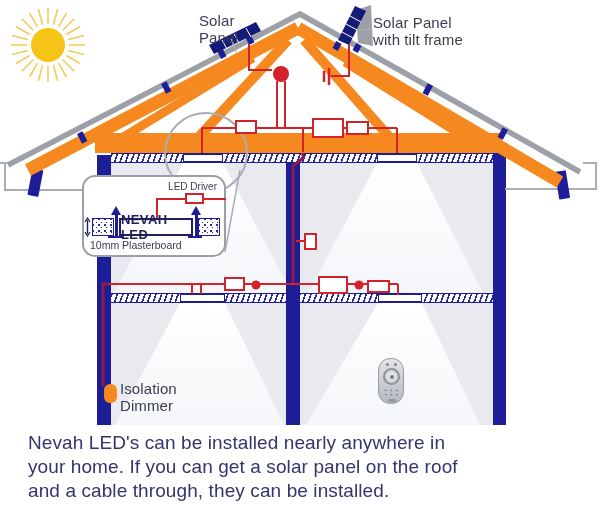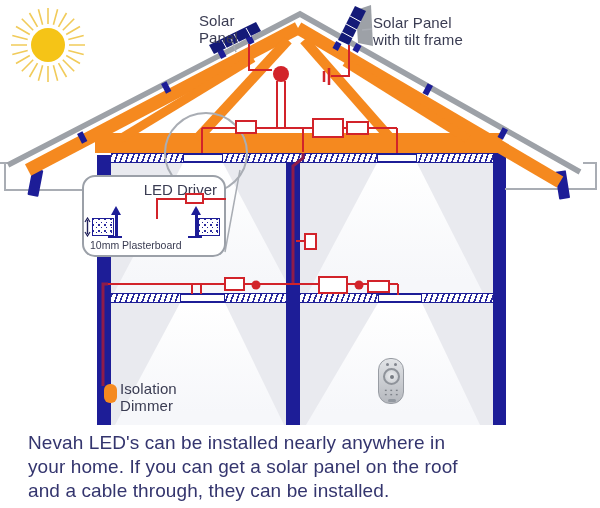--- a/index.html
+++ b/index.html
@@ -49,21 +49,21 @@
             border:2px solid var(--navy-deep,#20205A);display:flex;align-items:center;justify-content:center;
             font-size:13px;font-weight:600;letter-spacing:.4px;color:var(--navy-deep,#20205A)}
   .pboard{position:absolute;top:41px;width:22px;height:18px;background:#fff;border:1.5px solid var(--navy,#1D1D97);
           background-image:radial-gradient(var(--navy,#1D1D97) .8px,transparent .9px),
                            radial-gradient(var(--navy,#1D1D97) .7px,transparent .8px);
           background-size:5px 5px,6px 6px;background-position:1px 1px,3px 3px}
   .clipstem{position:absolute;width:3.5px;height:26px;background:var(--navy,#1D1D97)}
   .cliptri{position:absolute;width:0;height:0;border-left:5px solid transparent;
            border-right:5px solid transparent;border-bottom:9px solid var(--navy,#1D1D97)}
   .clipfoot{position:absolute;height:2px;background:var(--navy,#1D1D97)}
-  .inset-led-driver{position:absolute;right:7px;top:4px;color:var(--label,#3A3C52);font-size:15px}
+  .inset-led-driver{position:absolute;right:7px;top:4px;color:var(--label,#3A3C52);font-size:10px}
   .inset-pb-label{position:absolute;left:6px;top:62px;color:var(--label,#3A3C52);font-size:10.5px}
   
   .remote{position:absolute;left:378px;top:358px;width:26px;height:46px;border-radius:12px;
           background:linear-gradient(180deg,#E2E4E7,#B5B8BE);border:1px solid #989CA3}
   .remote .dot{position:absolute;border-radius:50%;background:#82868E}
   .remote .dial{position:absolute;left:4px;top:9px;width:17px;height:17px;border-radius:50%;
                 border:2px solid #8F939A;background:radial-gradient(circle at 50% 45%,#EDEEF0,#C5C8CD)}
   .remote .dial i{position:absolute;left:4.5px;top:4.5px;width:4px;height:4px;border-radius:50%;background:#787C84}
   .remote .keys{position:absolute;left:4px;top:29px;width:18px;height:9px;
                 background-image:radial-gradient(#666B73 1.1px,transparent 1.2px);background-size:5.5px 4.5px}
@@ -201,20 +201,21 @@
     <div class="wire" style="left:120px;top:21px;width:22px;height:2px"></div>
     <div class="driverbox"></div>
     <div class="pboard" style="left:8px"></div>
     <div class="pboard" style="left:114px"></div>
     <div class="cliptri" style="left:27px;top:29px"></div>
     <div class="clipstem" style="left:30.5px;top:34px"></div>
     <div class="clipfoot" style="left:24px;top:59px;width:14px"></div>
     <div class="cliptri" style="left:107px;top:29px"></div>
     <div class="clipstem" style="left:110.5px;top:34px"></div>
     <div class="clipfoot" style="left:104px;top:59px;width:14px"></div>
+    <div class="nevahbox">NEVAH LED</div>
     <svg class="abs" style="left:-1px;top:40px" width="9" height="20">
       <path d="M4.5,3 V17" stroke="#20205A" stroke-width="1.4" fill="none"></path>
       <path d="M2,5 L4.5,1 L7,5 M2,15 L4.5,19 L7,15" stroke="#20205A" stroke-width="1.2" fill="none"></path>
     </svg>
     <div class="inset-pb-label">10mm Plasterboard</div>
   </div>
 
   <div class="lbl" style="left:199px;top:13px">Solar
 Panel</div>
   <div class="lbl" style="left:373px;top:15px">Solar Panel

